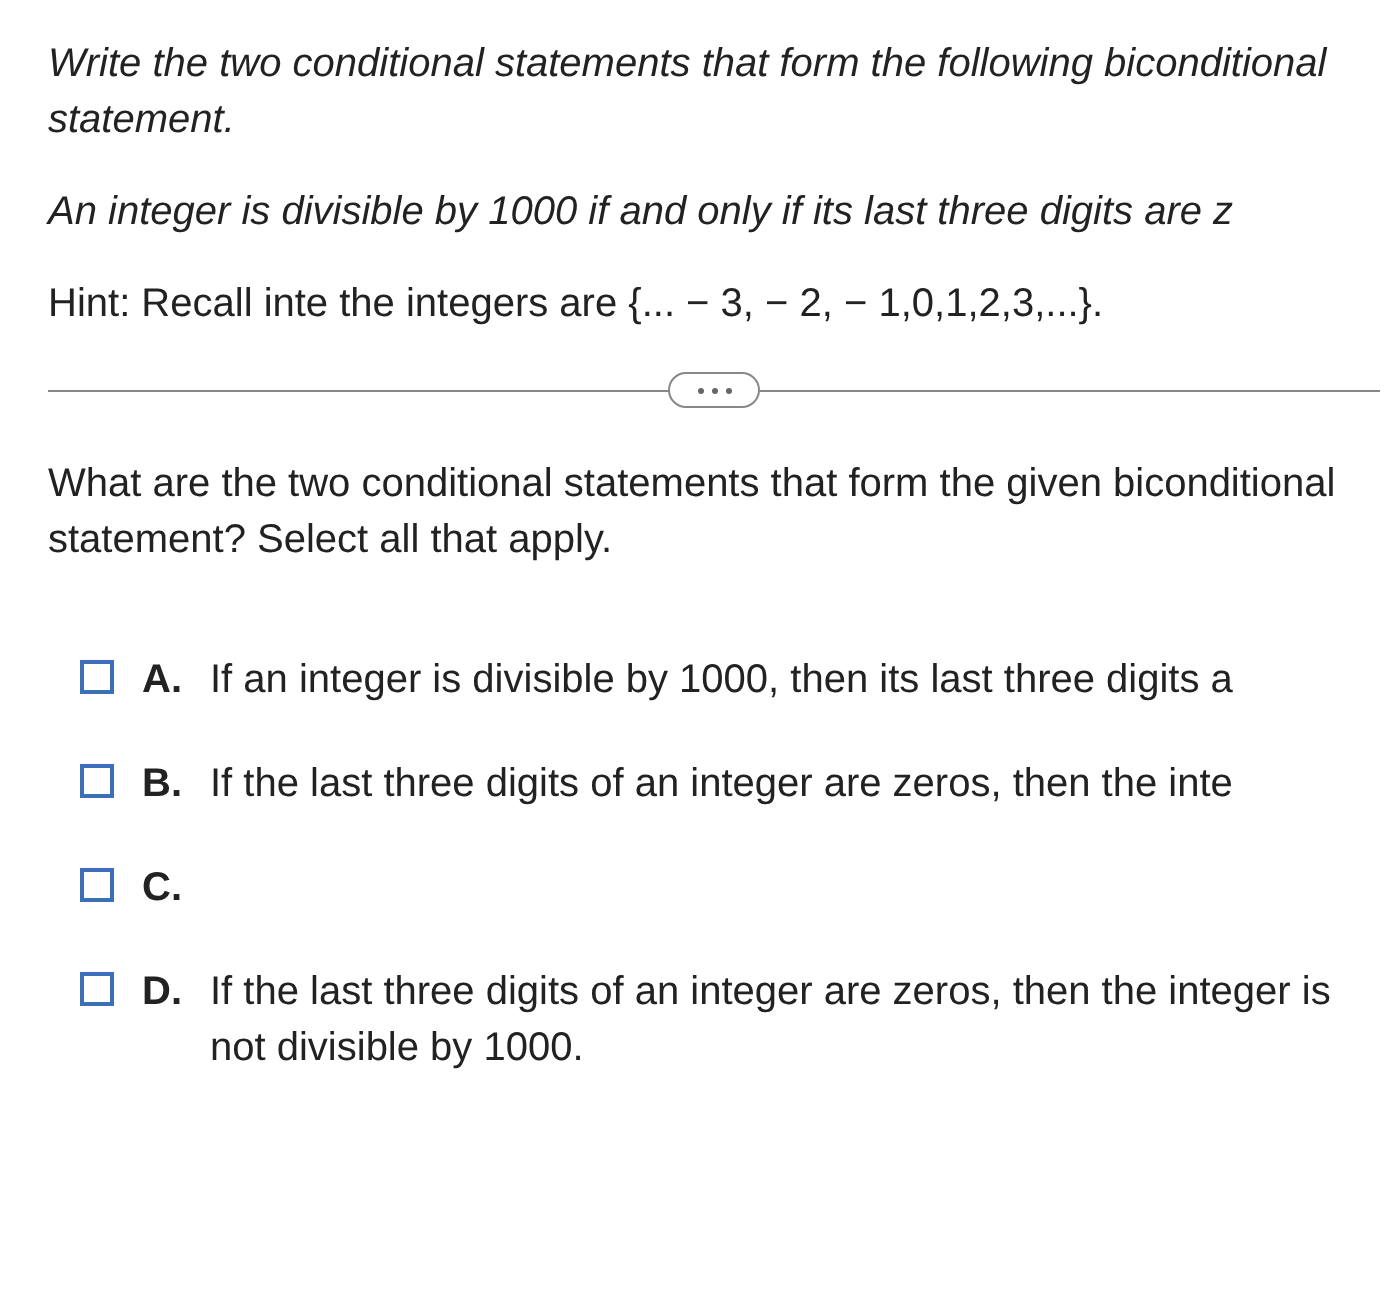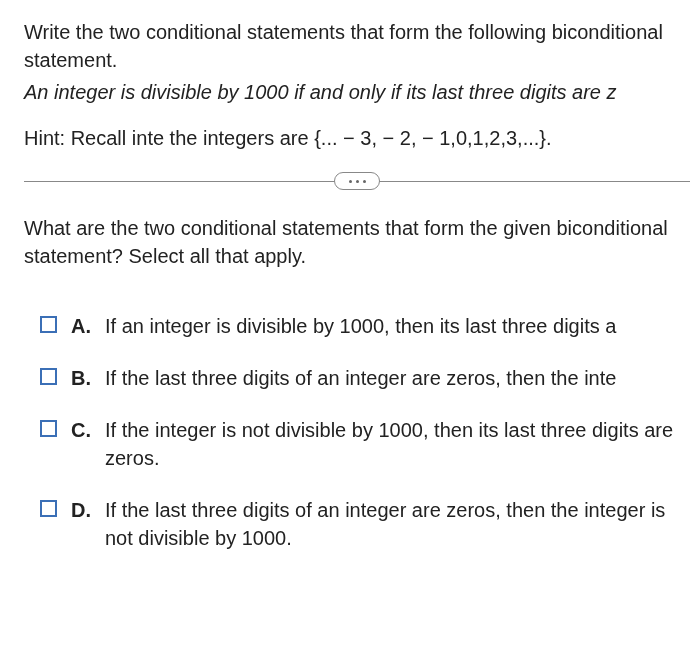--- a/index.html
+++ b/index.html
@@ -12,21 +12,22 @@
       height: 645px;
       background: #ffffff;
       font-family: Arial, Helvetica, sans-serif;
       color: #222;
       padding: 18px 10px 18px 24px;
       font-size: 20px;
       line-height: 1.4;
       overflow: hidden;
     }
     .intro {
-      margin-bottom: 4px;
+      margin-bottom: 18px;
+      font-style: italic;
     }
     .biconditional {
       margin-bottom: 18px;
       white-space: nowrap;
       font-style: italic;
     }
     .hint {
       margin-bottom: 20px;
     }
     .divider-row {
@@ -124,21 +125,20 @@
 
   <div class="option-row">
     <div class="checkbox"></div>
     <div class="opt-letter">B.</div>
     <div class="opt-text nowrap">If the last three digits of an integer are zeros, then the inte</div>
   </div>
 
   <div class="option-row">
     <div class="checkbox"></div>
     <div class="opt-letter">C.</div>
-    <div class="opt-text">If the integer is not divisible by 1000, then its last three digits are zeros.</div>
   </div>
 
   <div class="option-row">
     <div class="checkbox"></div>
     <div class="opt-letter">D.</div>
     <div class="opt-text">If the last three digits of an integer are zeros, then the integer is not divisible by 1000.</div>
   </div>
 
 </div>
 

